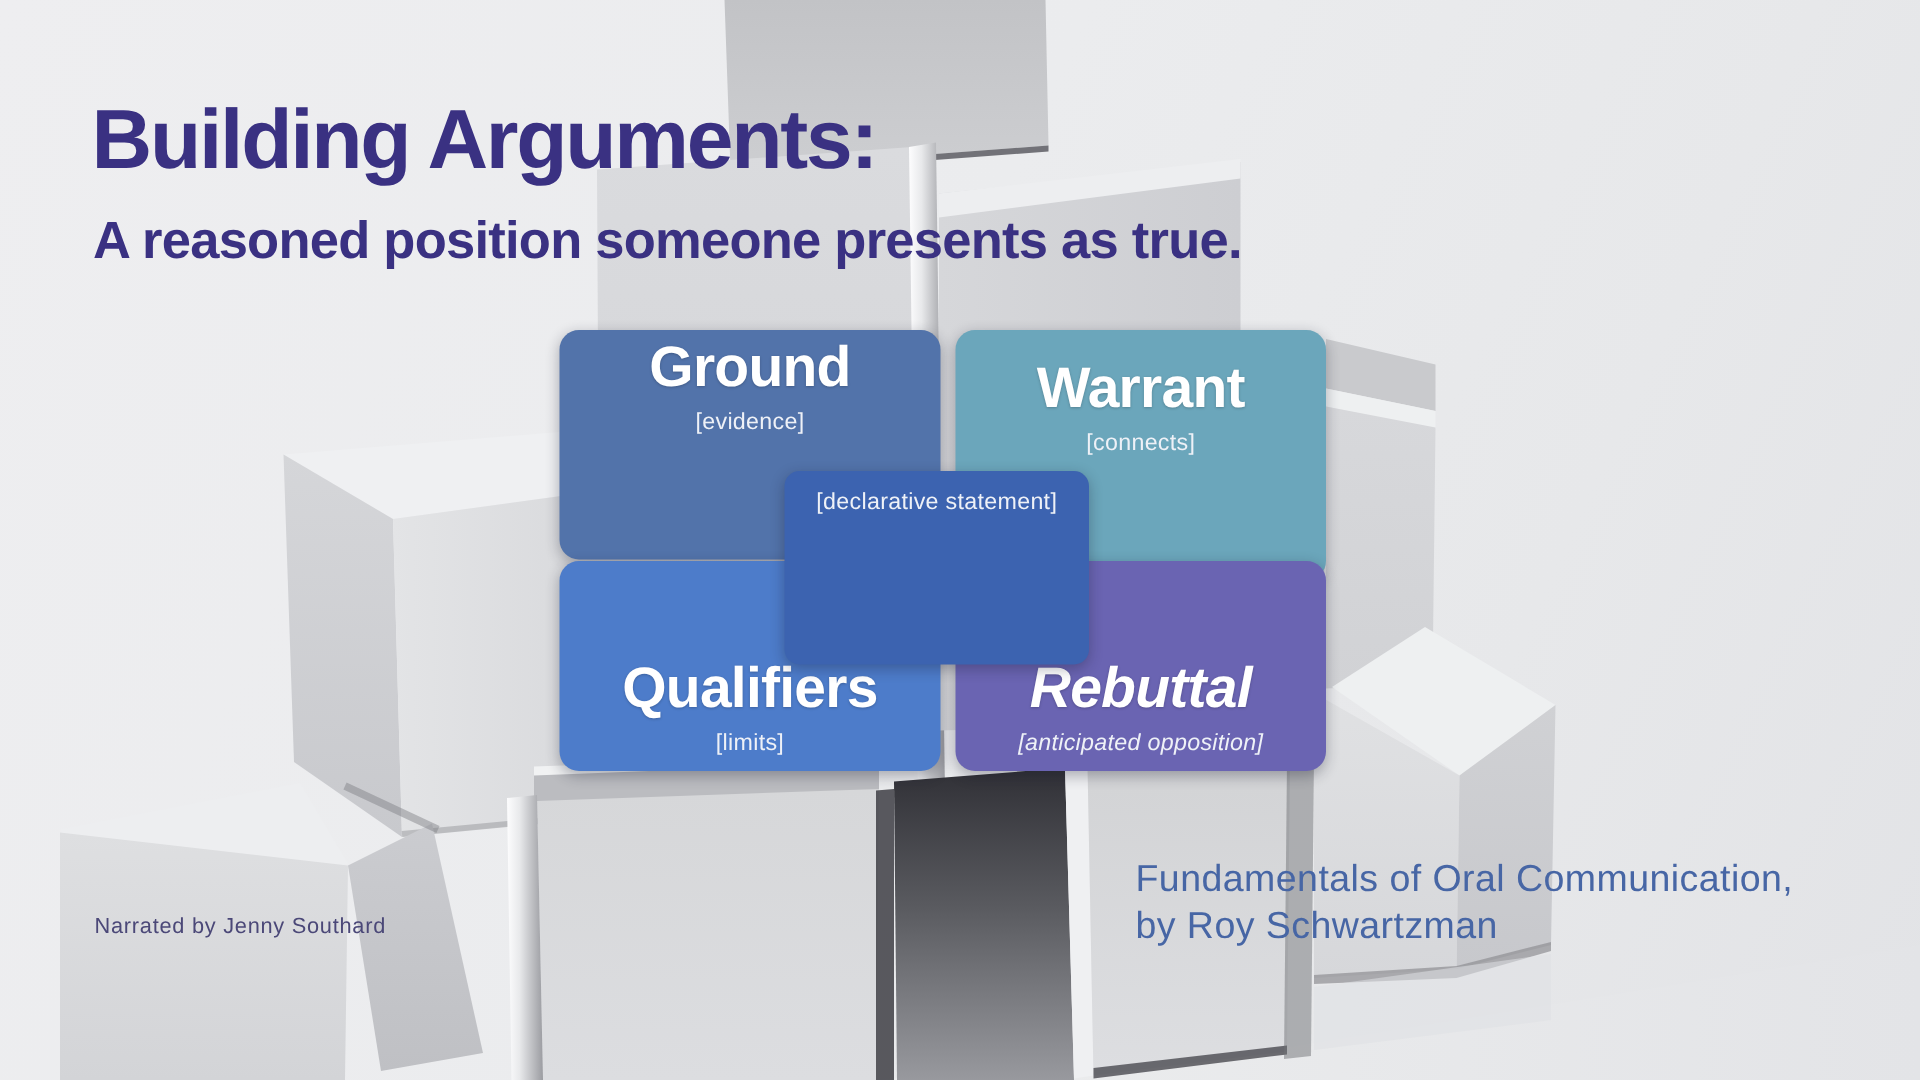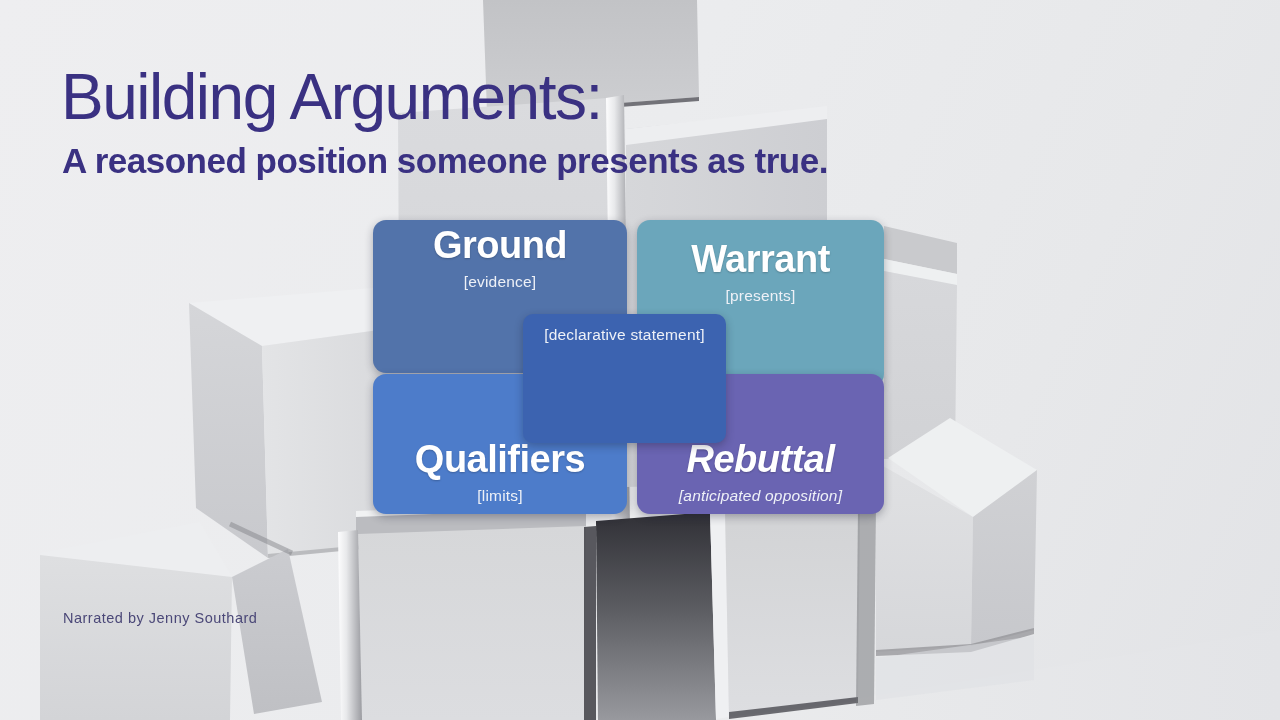--- a/index.html
+++ b/index.html
@@ -3,21 +3,21 @@
 <meta charset="utf-8">
 <style>
   html,body{margin:0;padding:0;background:#dcdde0;}
   .stage{
     position:relative;width:1280px;height:720px;overflow:hidden;
     font-family:"Liberation Sans", sans-serif;
     background:linear-gradient(115deg,#eeeef0 0%,#ebecee 45%,#e7e8ea 75%,#e2e3e6 100%);
   }
   .stage svg{position:absolute;left:0;top:0;z-index:0;}
   .heading h1,.heading h2{margin:0;position:absolute;z-index:4;}
-  .heading h1{left:61px;top:60px;font-size:64px;font-weight:normal;letter-spacing:-1.5px;}
+  .heading h1{left:61px;top:60px;font-size:56px;font-weight:bold;letter-spacing:-1.5px;}
   .heading h2{left:62px;top:141px;font-size:35px;font-weight:bold;letter-spacing:-0.5px;}
   .card{
     position:absolute;z-index:2;display:flex;flex-direction:column;align-items:center;
     color:#ffffff;border-radius:13px;box-shadow:0 3px 9px rgba(25,28,48,0.32);
   }
   .card-title{
     font-weight:bold;font-size:38px;line-height:1.15;letter-spacing:-0.5px;
     text-shadow:0 1px 2px rgba(0,0,0,0.22);
   }
   .card-label{font-size:15.5px;margin-top:5px;color:#eef1f7;letter-spacing:0.2px;}
@@ -175,33 +175,37 @@
     <h2 style="color: rgb(58, 49, 130);">A reasoned position someone presents as true.</h2>
   </header>
 
   <div class="card card-ground" style="background-color: rgb(82, 115, 170);">
     <div class="card-title">Ground</div>
     <div class="card-label">[evidence]</div>
   </div>
 
   <div class="card card-warrant" style="background-color: rgb(107, 166, 187);">
     <div class="card-title">Warrant</div>
-    <div class="card-label">[presents]</div>
+    <div class="card-label">[connects]</div>
   </div>
 
   <div class="card card-claim" style="background-color: rgb(60, 99, 176);">
     <div class="card-label">[declarative statement]</div>
   </div>
 
   <div class="card card-qualifiers" style="background-color: rgb(77, 124, 202);">
     <div class="card-title">Qualifiers</div>
     <div class="card-label">[limits]</div>
   </div>
 
   <div class="card card-rebuttal" style="background-color: rgb(106, 100, 178);">
     <div class="card-title">Rebuttal</div>
     <div class="card-label">[anticipated opposition]</div>
   </div>
 
   <div class="narrator" style="color: rgb(75, 72, 120);">Narrated by Jenny Southard</div>
 
+  <div class="credit" style="color: rgb(71, 102, 165);">
+    <div>Fundamentals of Oral Communication,</div>
+    <div>by Roy Schwartzman</div>
+  </div>
 
 </div>
 
 </body></html>

